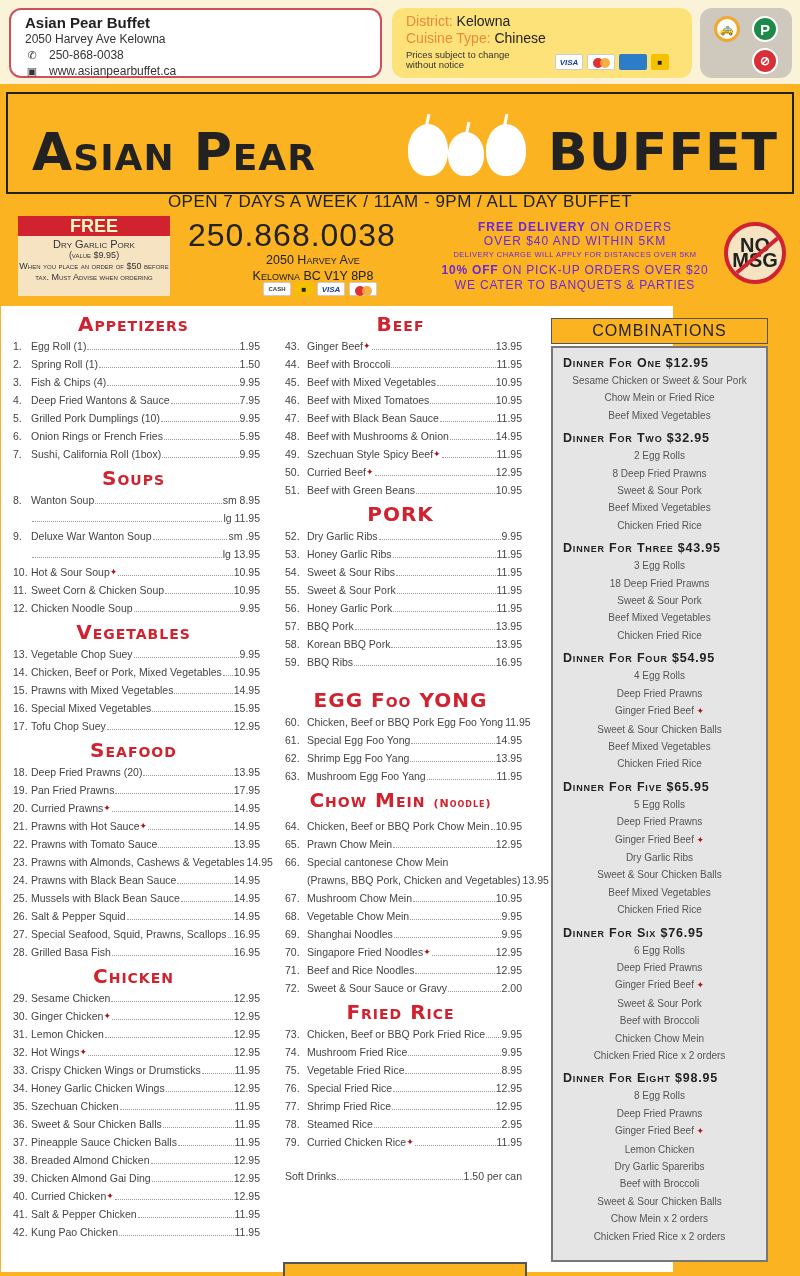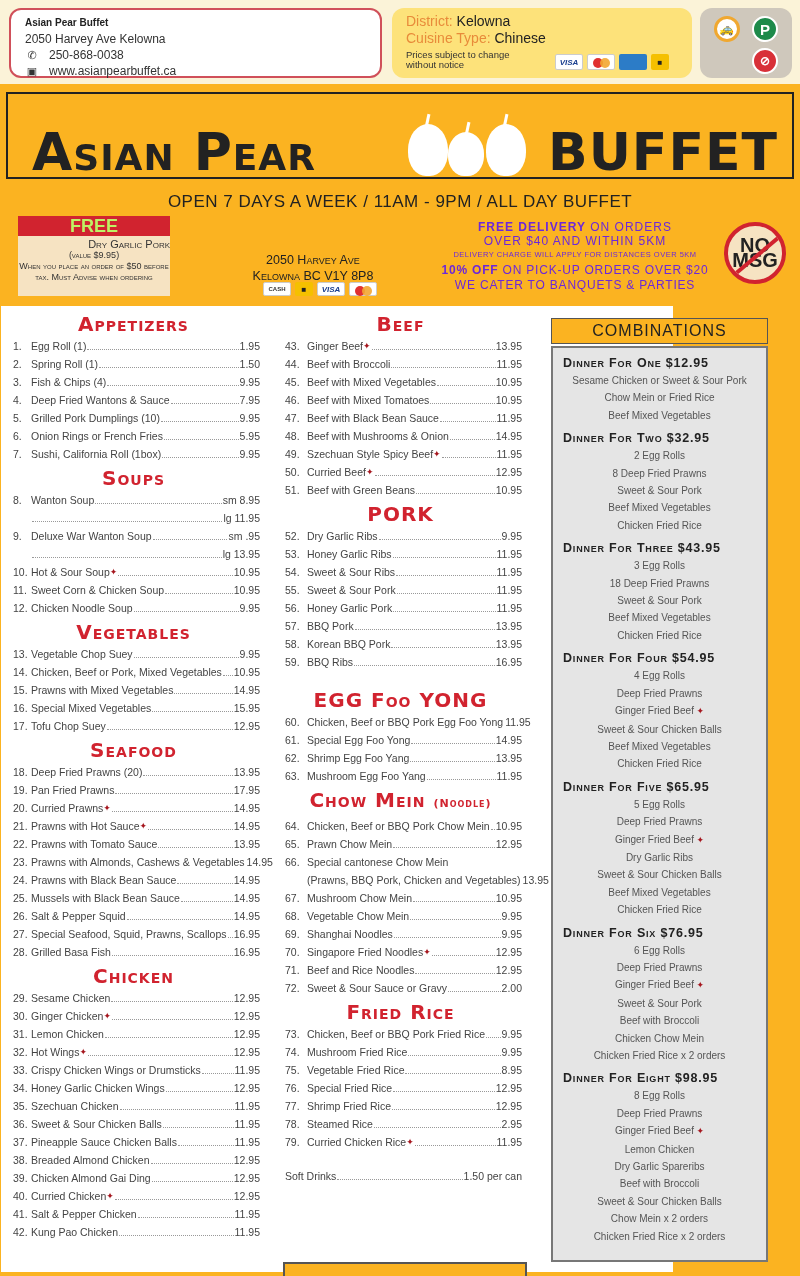--- a/index.html
+++ b/index.html
@@ -1,21 +1,21 @@
 <!DOCTYPE html>
 <html><head>
 <meta charset="utf-8">
 <style>
   * { box-sizing: border-box; margin: 0; padding: 0; }
   body { width: 800px; height: 1276px; background: #fdf6e0; font-family: "Liberation Sans", sans-serif; position: relative; overflow: hidden; }
 
   
   .topbar { position: absolute; left: 0; top: 0; width: 800px; height: 84px; background: #fbf3d8; }
   .biz-card { position: absolute; left: 9px; top: 8px; width: 373px; height: 70px; background: #fff; border: 2px solid #d0505a; border-radius: 12px; padding: 4px 14px; }
-  .biz-name { font-weight: bold; font-size: 10px; color: #222; line-height: 17px; }
+  .biz-name { font-weight: bold; font-size: 15px; color: #222; line-height: 17px; }
   .biz-addr { font-size: 12px; color: #333; line-height: 16px; }
   .biz-row { font-size: 12px; color: #333; line-height: 16px; display: flex; align-items: center; gap: 10px; }
   .biz-row .ic { width: 14px; font-size: 11px; text-align: center; color: #333; }
   .cuisine-card { position: absolute; left: 392px; top: 8px; width: 300px; height: 70px; background: #fde27a; border-radius: 12px; padding: 5px 14px; }
   .cu-line { font-size: 14px; line-height: 17px; }
   .cu-label { color: #e88b3a; }
   .cu-val { color: #222; }
   .cu-note { font-size: 9.5px; color: #333; line-height: 10px; margin-top: 3px; width: 130px; }
   .cards { position: absolute; left: 163px; top: 46px; display: flex; gap: 4px; }
   .card { width: 28px; height: 16px; border-radius: 2px; font-size: 8px; font-weight: bold; display: flex; align-items: center; justify-content: center; }
@@ -26,31 +26,31 @@
   .card.amex { background: #2c7cc7; }
   .card.interac { background: #f5c000; width: 18px; color: #222; }
   .amenity-card { position: absolute; left: 700px; top: 8px; width: 92px; height: 70px; background: #cfc8bc; border-radius: 12px; }
   .amen { position: absolute; width: 26px; height: 26px; border-radius: 50%; display: flex; align-items: center; justify-content: center; font-weight: bold; font-size: 15px; color: #fff; }
   .amen.taxi { left: 14px; top: 8px; background: #fff; border: 3px solid #f0a830; color: #f0a830; font-size: 12px; }
   .amen.park { left: 52px; top: 8px; background: #1d8a4a; border: 2px solid #fff; }
   .amen.nosmoke { left: 52px; top: 40px; background: #d83038; border: 2px solid #fff; font-size: 12px; }
 
   
   .frame { position: absolute; left: 0; top: 84px; width: 800px; height: 1192px; background: #fbb321; }
-  .logo-box { position: absolute; left: 6px; top: 8px; width: 788px; height: 87px; border: 2px solid #222; }
+  .logo-box { position: absolute; left: 6px; top: 8px; width: 788px; height: 102px; border: 2px solid #222; }
   .logo-title { position: absolute; left: 24px; top: 28px; font-size: 52px; font-weight: bold; color: #222; letter-spacing: 1px; font-variant: small-caps; font-family: "DejaVu Sans", sans-serif; }
   .logo-title2 { position: absolute; left: 540px; top: 28px; font-size: 52px; font-weight: bold; color: #222; letter-spacing: 1px; font-family: "DejaVu Sans", sans-serif; }
   .pears { position: absolute; left: 396px; top: 20px; width: 130px; height: 70px; }
   .pear { position: absolute; top: 10px; width: 40px; height: 52px; background: #fff; border-radius: 50% 50% 45% 45%; }
   .pear::before { content: ""; position: absolute; left: 18px; top: -10px; width: 3px; height: 14px; background: #fff; transform: rotate(12deg); }
   .hours { position: absolute; left: 0; top: 108px; width: 800px; text-align: center; font-size: 17px; color: #222; letter-spacing: .5px; }
 
   .free-box { position: absolute; left: 18px; top: 132px; width: 152px; height: 80px; background: #f6e3c2; }
-  .free-head { background: #d1232f; color: #bef264; font-weight: bold; font-size: 18px; text-align: center; height: 20px; line-height: 20px; }
-  .free-item { text-align: right; font-size: 11px; color: #333; font-variant: small-caps; line-height: 12px; margin-top: 2px; }
+  .free-head { background: #d1232f; color: #fef9c3; font-weight: bold; font-size: 18px; text-align: center; height: 20px; line-height: 20px; }
+  .free-item { text-align: center; font-size: 11px; color: #333; font-variant: small-caps; line-height: 12px; margin-top: 2px; }
   .free-small { text-align: center; font-size: 9px; color: #333; font-variant: small-caps; line-height: 11px; }
 
   .phone-big { position: absolute; left: 188px; top: 133px; font-size: 32px; color: #222; letter-spacing: 1px; }
   .addr-big { position: absolute; left: 188px; top: 168px; width: 250px; text-align: center; font-size: 12.5px; color: #222; font-variant: small-caps; line-height: 16px; }
   .pay-row { position: absolute; left: 263px; top: 198px; display: flex; gap: 4px; }
   .pay-row .card { height: 14px; }
   .card.cash { background: #fff; color: #333; font-size: 6px; border: 1px solid #ccc; }
 
   .promo { position: absolute; left: 440px; top: 136px; width: 270px; text-align: center; color: #6d28d9; }
   .promo .p1 { font-size: 12px; letter-spacing: 1px; line-height: 14px; }
@@ -140,20 +140,21 @@
   </div>
   <div class="hours">OPEN 7 DAYS A WEEK  /  11AM - 9PM  /  ALL DAY BUFFET</div>
 
   <div class="free-box">
     <div class="free-head">FREE</div>
     <div class="free-item">Dry Garlic Pork</div>
     <div class="free-small">(value $9.95)</div>
     <div class="free-small">When you place an order of $50 before tax. Must Advise when ordering</div>
   </div>
 
+  <div class="phone-big">250.868.0038</div>
   <div class="addr-big">
     <div>2050 Harvey Ave</div>
     <div>Kelowna BC V1Y 8P8</div>
   </div>
   <div class="pay-row">
     <div class="card cash">CASH</div>
     <div class="card interac">■</div>
     <div class="card visa">VISA</div>
     <div class="card mc"></div>
   </div>

